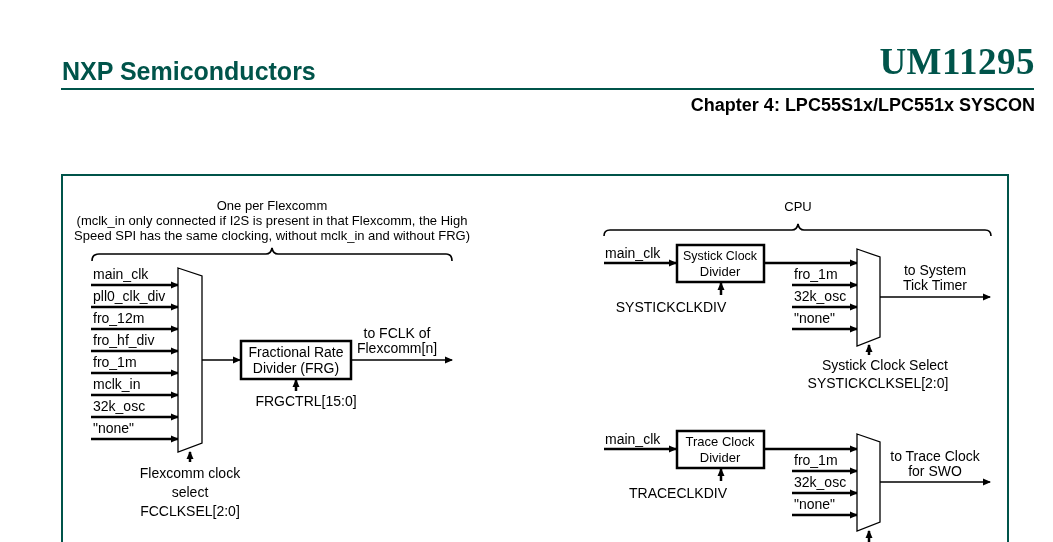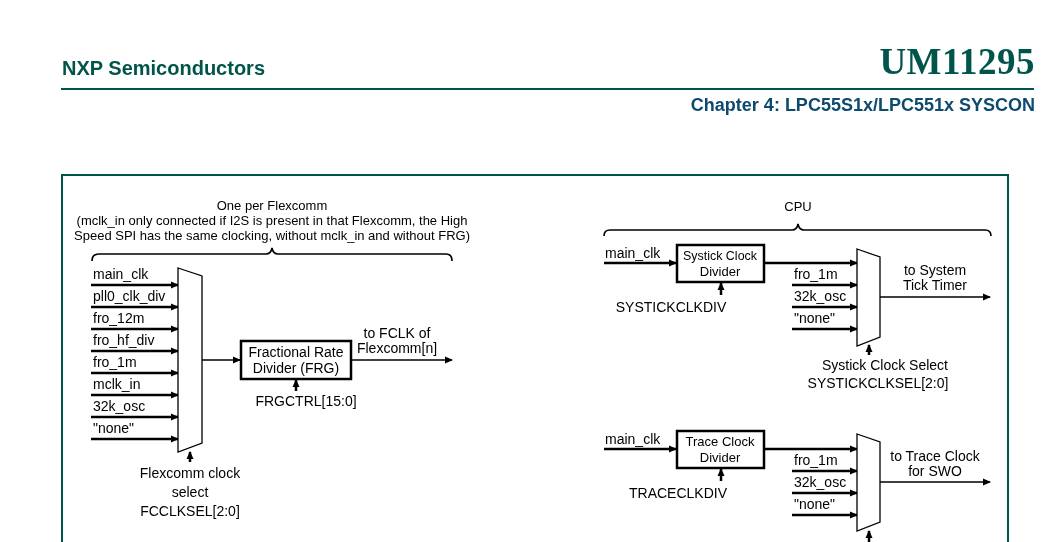--- a/index.html
+++ b/index.html
@@ -1,20 +1,20 @@
 <!DOCTYPE html>
 <html><head>
 <meta charset="utf-8">
 <style>
   html, body { margin: 0; padding: 0; background: #ffffff; }
   body { width: 1053px; height: 542px; position: relative; overflow: hidden; font-family: "Liberation Sans", sans-serif; }
-  .hdr-left { position: absolute; left: 62px; top: 57px; font-size: 20px; font-weight: bold; color: #00544a; }
+  .hdr-left { position: absolute; left: 62px; top: 57px; font-size: 25px; font-weight: bold; color: #00544a; }
   .hdr-right { position: absolute; right: 18px; top: 40px; font-size: 37px; font-weight: bold; color: #00544a; letter-spacing: 0.5px; font-family: Liberation Serif, serif; }
   .hdr-rule { position: absolute; left: 61px; top: 88px; width: 973px; height: 2px; background: #00544a; }
-  .hdr-chapter { position: absolute; right: 18px; top: 95px; font-size: 18px; font-weight: bold; color: #0c4a6e; }
+  .hdr-chapter { position: absolute; right: 18px; top: 95px; font-size: 18px; font-weight: bold; color: #000000; }
   .frame { position: absolute; left: 61px; top: 174px; width: 948px; height: 380px; border: 2px solid #00544a; box-sizing: border-box; }
   svg#diagram { position: absolute; left: 0; top: 0; }
   svg text { font-family: "Liberation Sans", sans-serif; fill: #000; }
 </style>
 </head>
 <body>
 
 <div class="hdr-left">NXP Semiconductors</div>
 <div class="hdr-right">UM11295</div>
 <div class="hdr-rule"></div>

